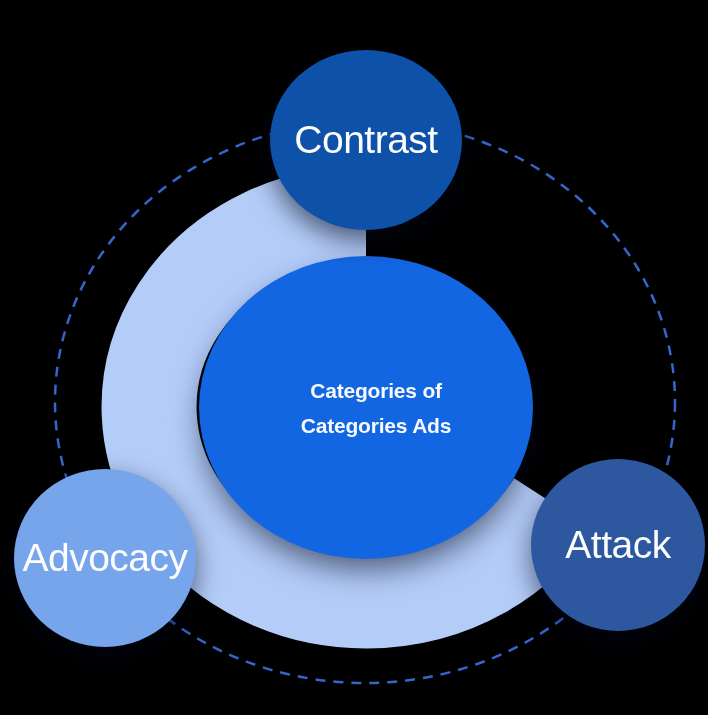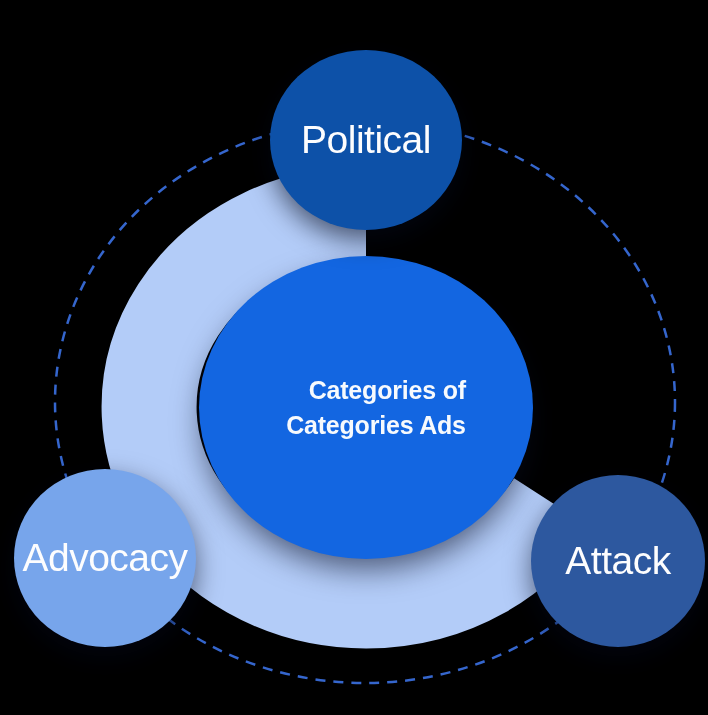--- a/index.html
+++ b/index.html
@@ -39,22 +39,22 @@
   }
   .center-node {
     left: 199px;
     top: 256px;
     width: 334px;
     height: 303px;
     z-index: 2;
     box-shadow: 0 14px 30px -4px rgba(8, 14, 35, 0.6);
   }
   .center-node .center-label {
-    text-align: right;
-    font-size: 25px;
+    text-align: center;
+    font-size: 21px;
     font-weight: 700;
     letter-spacing: -0.2px;
     line-height: 35px;
     color: #f7fafd;
     margin-left: 20px;
   }
   .contrast-node {
     left: 270px;
     top: 50px;
     width: 192px;
@@ -65,21 +65,21 @@
   .advocacy-node {
     left: 14px;
     top: 469px;
     width: 182px;
     height: 178px;
     z-index: 3;
     box-shadow: 0 10px 26px rgba(4, 8, 25, 0.55);
   }
   .attack-node {
     left: 531px;
-    top: 475px;
+    top: 459px;
     width: 174px;
     height: 172px;
     z-index: 3;
     box-shadow: 0 10px 26px rgba(4, 8, 25, 0.55);
   }
 </style>
 </head>
 <body>
 
 <div class="stage" style="background: rgb(0, 0, 0);">
@@ -92,21 +92,21 @@
   </svg>
 
   <div class="node center-node" style="background: rgb(19, 102, 225);">
     <div class="center-label">
       <div>Categories of</div>
       <div>Categories Ads</div>
     </div>
   </div>
 
   <div class="node contrast-node" style="background: rgb(13, 81, 168);">
-    <span class="label">Political</span>
+    <span class="label">Contrast</span>
   </div>
 
   <div class="node advocacy-node" style="background: rgb(119, 165, 235);">
     <span class="label">Advocacy</span>
   </div>
 
   <div class="node attack-node" style="background: rgb(45, 88, 159);">
     <span class="label">Attack</span>
   </div>
 

